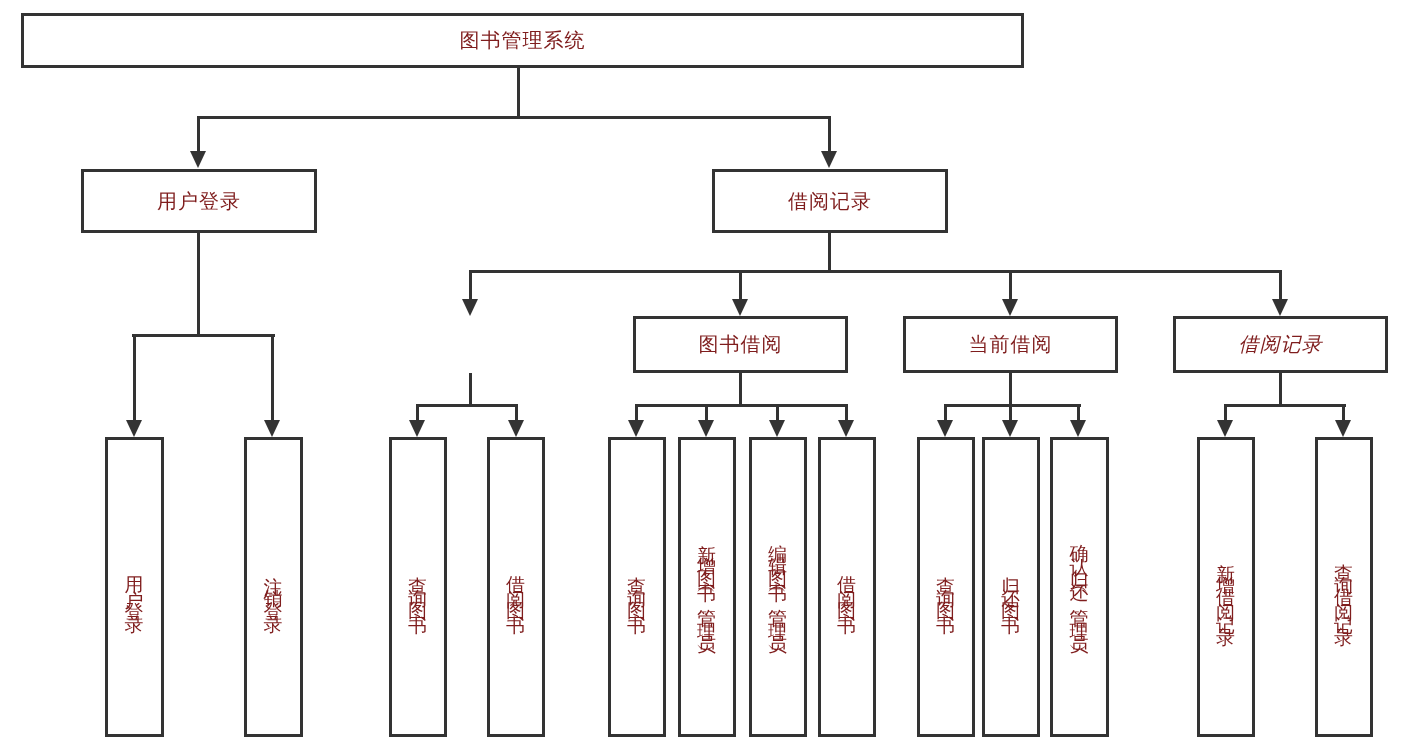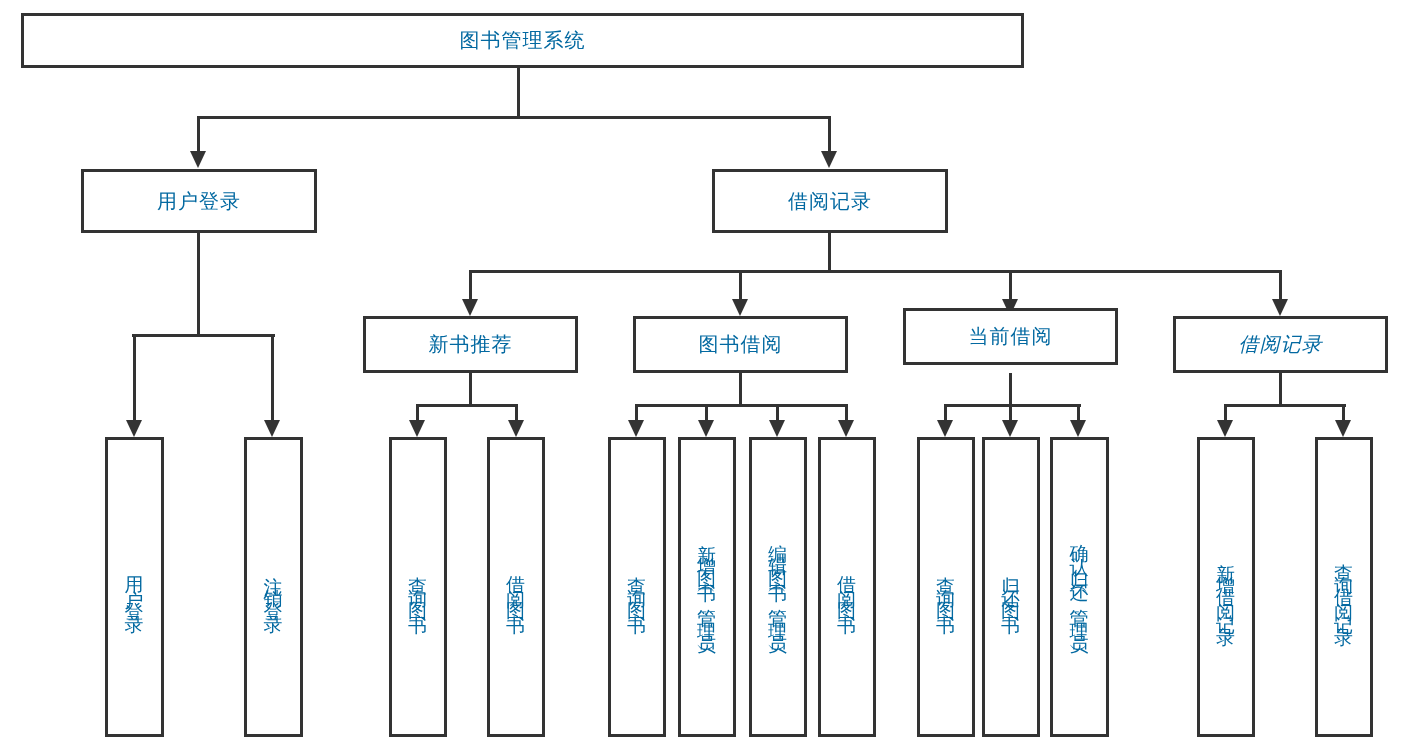--- a/index.html
+++ b/index.html
@@ -16,21 +16,21 @@
     overflow: hidden;
   }
   .box {
     position: absolute;
     box-sizing: border-box;
     border: 3px solid #333333;
     background: #ffffff;
     display: flex;
     align-items: center;
     justify-content: center;
-    color: #0369a1;
+    color: #7f1d1d;
   }
   .hbox {
     font-size: 20px;
     letter-spacing: 1px;
   }
   .leaf .vtext {
     writing-mode: vertical-rl;
     text-orientation: mixed;
     font-size: 19px;
     line-height: 1;
@@ -93,27 +93,24 @@
   <div class="line" style="left:469px;  top:270px; width:813px; height:3px;"></div>
   <div class="line" style="left:469px;  top:270px; width:3px;   height:29px;"></div>
   <div class="arrow" style="left:462px;  top:299px;"></div>
   <div class="line" style="left:739px;  top:270px; width:3px;   height:29px;"></div>
   <div class="arrow" style="left:732px;  top:299px;"></div>
   <div class="line" style="left:1009px; top:270px; width:3px;   height:29px;"></div>
   <div class="arrow" style="left:1002px; top:299px;"></div>
   <div class="line" style="left:1279px; top:270px; width:3px;   height:29px;"></div>
   <div class="arrow" style="left:1272px; top:299px;"></div>
 
-  <div class="box hbox" style="left:363px; top:316px; width:215px; height:57px;">
-    <span>新书推荐</span>
-  </div>
   <div class="box hbox" style="left:633px; top:316px; width:215px; height:57px;">
     <span>图书借阅</span>
   </div>
-  <div class="box hbox" style="left:903px; top:308px; width:215px; height:57px;">
+  <div class="box hbox" style="left:903px; top:316px; width:215px; height:57px;">
     <span>当前借阅</span>
   </div>
   <div class="box hbox" style="left:1173px; top:316px; width:215px; height:57px;font-style:italic;">
     <span>借阅记录</span>
   </div>
 
   <div class="line" style="left:469px; top:373px; width:3px;   height:33px;"></div>
   <div class="line" style="left:416px; top:404px; width:102px; height:3px;"></div>
   <div class="line" style="left:416px; top:404px; width:3px;   height:16px;"></div>
   <div class="arrow" style="left:409px; top:420px;"></div>

